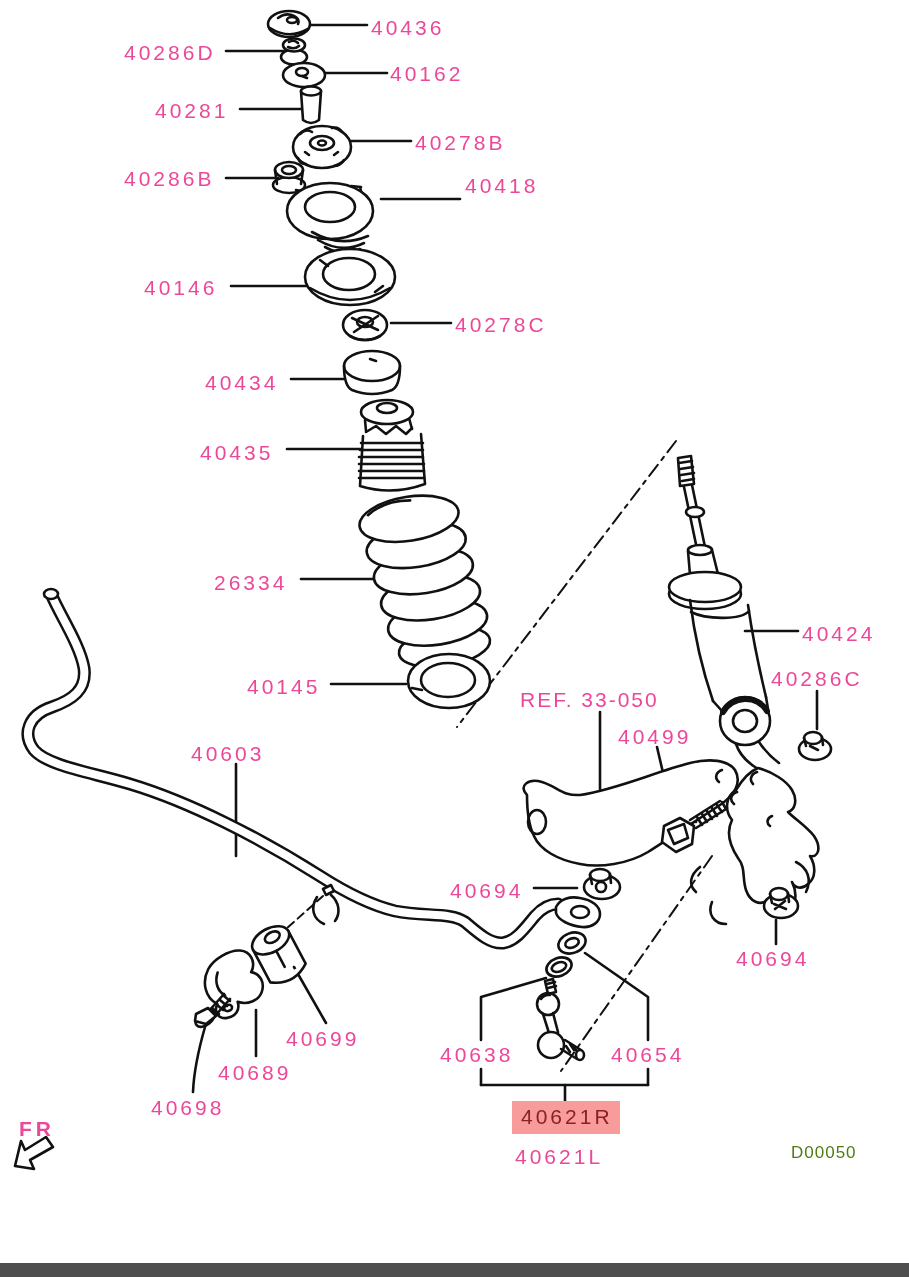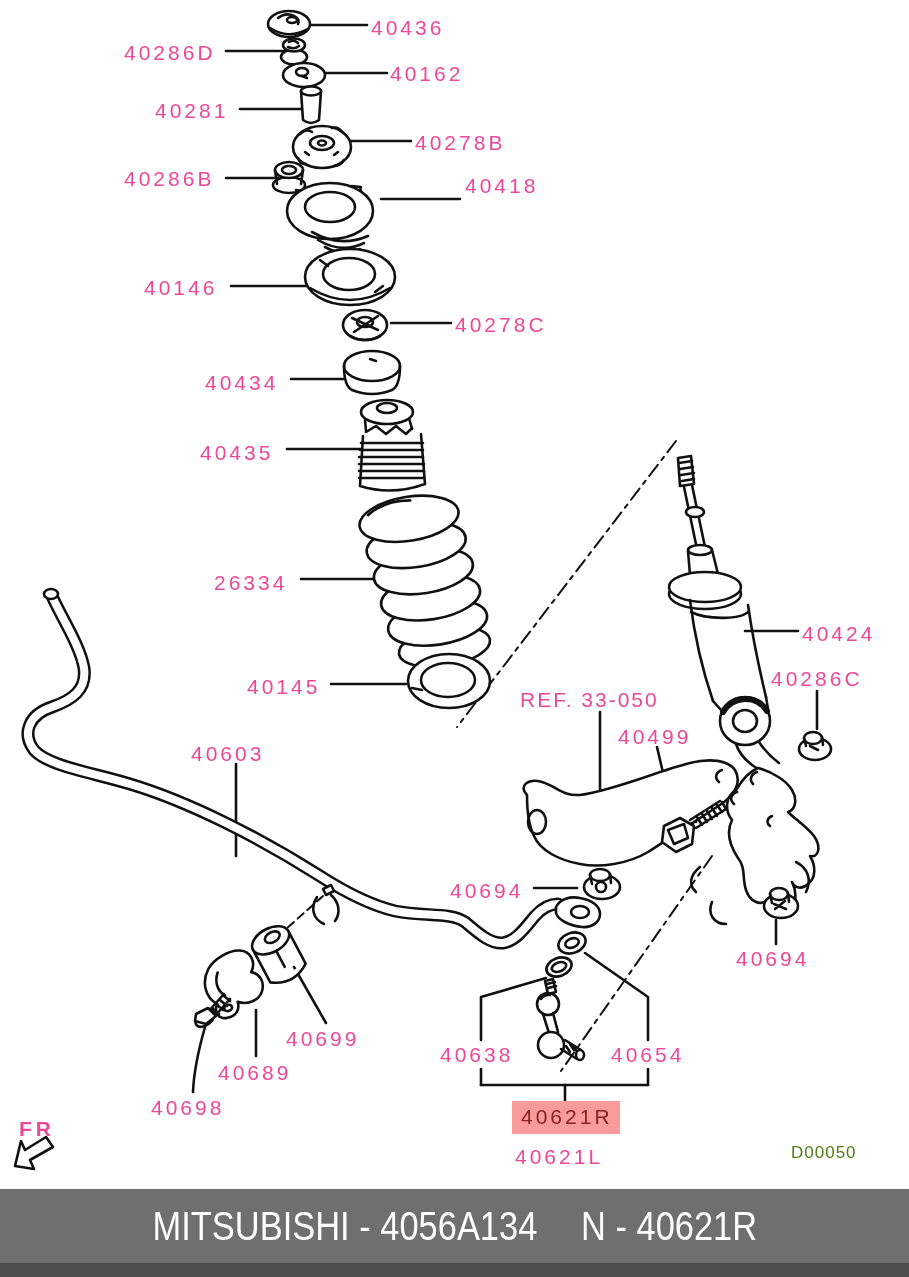--- a/index.html
+++ b/index.html
@@ -313,20 +313,14 @@
       <div class="plabel" style="left: 736px; top: 947px;">40694</div>
       <div class="plabel" style="left: 286px; top: 1027px;">40699</div>
       <div class="plabel" style="left: 218px; top: 1061px;">40689</div>
       <div class="plabel" style="left: 151px; top: 1096px;">40698</div>
       <div class="plabel" style="left: 440px; top: 1043px;">40638</div>
       <div class="plabel" style="left: 611px; top: 1043px;">40654</div>
       <div class="plabel" style="left: 515px; top: 1115px; margin-top: 30px;">40621L</div>
       <div class="plabel highlighted" style="left: 512px; top: 1101px;">40621R</div>
     </div>
 
-  <div class="footer">
-    <div class="footer-text">
-      <span>MITSUBISHI - 4056A134</span>
-      <span>N - 40621R</span>
-    </div>
-  </div>
   <div class="footer-strip"></div>
 </div>
 
 </body></html>

